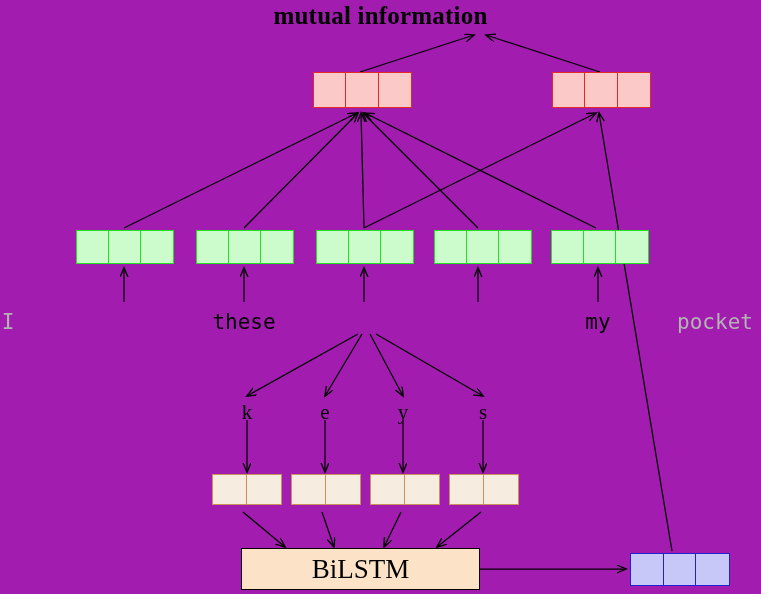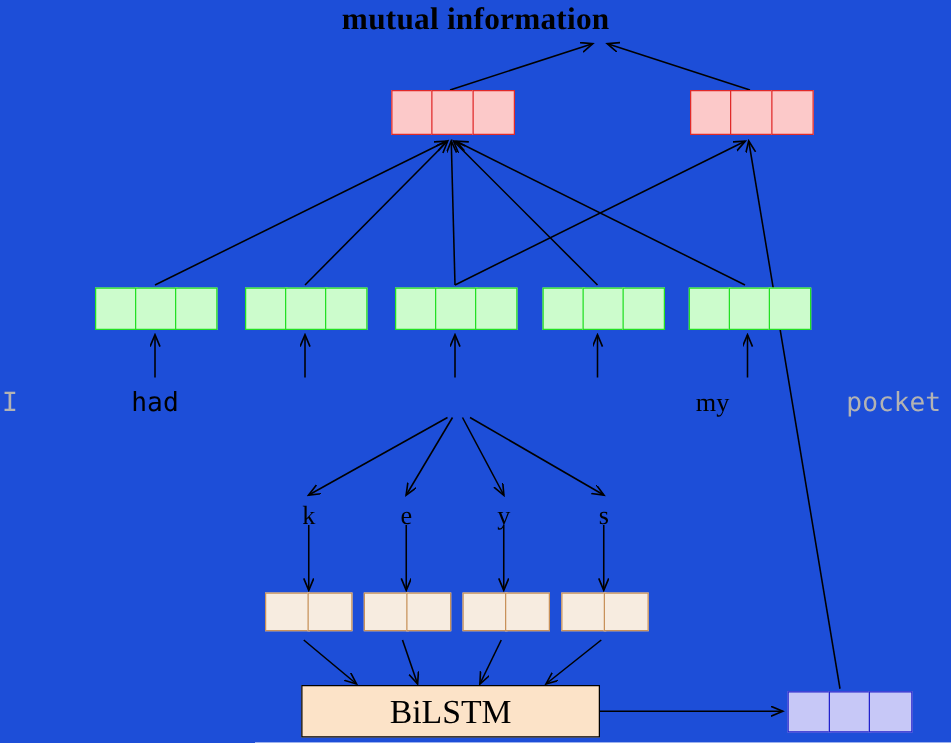--- a/index.html
+++ b/index.html
@@ -7,21 +7,21 @@
     padding: 0;
     background: #ffffff;
   }
   body {
     font-family: "Liberation Serif", serif;
   }
   #canvas {
     position: relative;
     width: 761px;
     height: 594px;
-    background: #1d4ed8;
+    background: #a21caf;
     overflow: hidden;
   }
   svg.edges {
     position: absolute;
     left: 0;
     top: 0;
     width: 761px;
     height: 594px;
     pointer-events: none;
   }
@@ -187,22 +187,22 @@
     <div class="cell"></div>
     <div class="cell"></div>
   </div>
   <div class="vecbox green" style="left:551px; top:230px; width:98px; height:34px;">
     <div class="cell"></div>
     <div class="cell"></div>
     <div class="cell"></div>
   </div>
 
   <div class="word faded" style="left:-22px; top:310px; width:60px;">I</div>
-  <div class="word" style="left:79px; top:310px; width:90px;">had</div>
-  <div class="word" style="left:530px; top:310px; width:80px;font-family:Liberation Serif, serif;">my</div>
+  <div class="word" style="left:194px; top:310px; width:100px;">these</div>
+  <div class="word" style="left:558px; top:310px; width:80px;">my</div>
   <div class="word faded" style="left:660px; top:310px; width:110px;">pocket</div>
 
   <div class="charlab" style="left:222px; top:400px; width:50px;">k</div>
   <div class="charlab" style="left:300px; top:400px; width:50px;">e</div>
   <div class="charlab" style="left:378px; top:400px; width:50px;">y</div>
   <div class="charlab" style="left:458px; top:400px; width:50px;">s</div>
 
   <div class="vecbox orange" style="left:212px; top:474px; width:70px; height:31px;">
     <div class="cell"></div>
     <div class="cell"></div>

